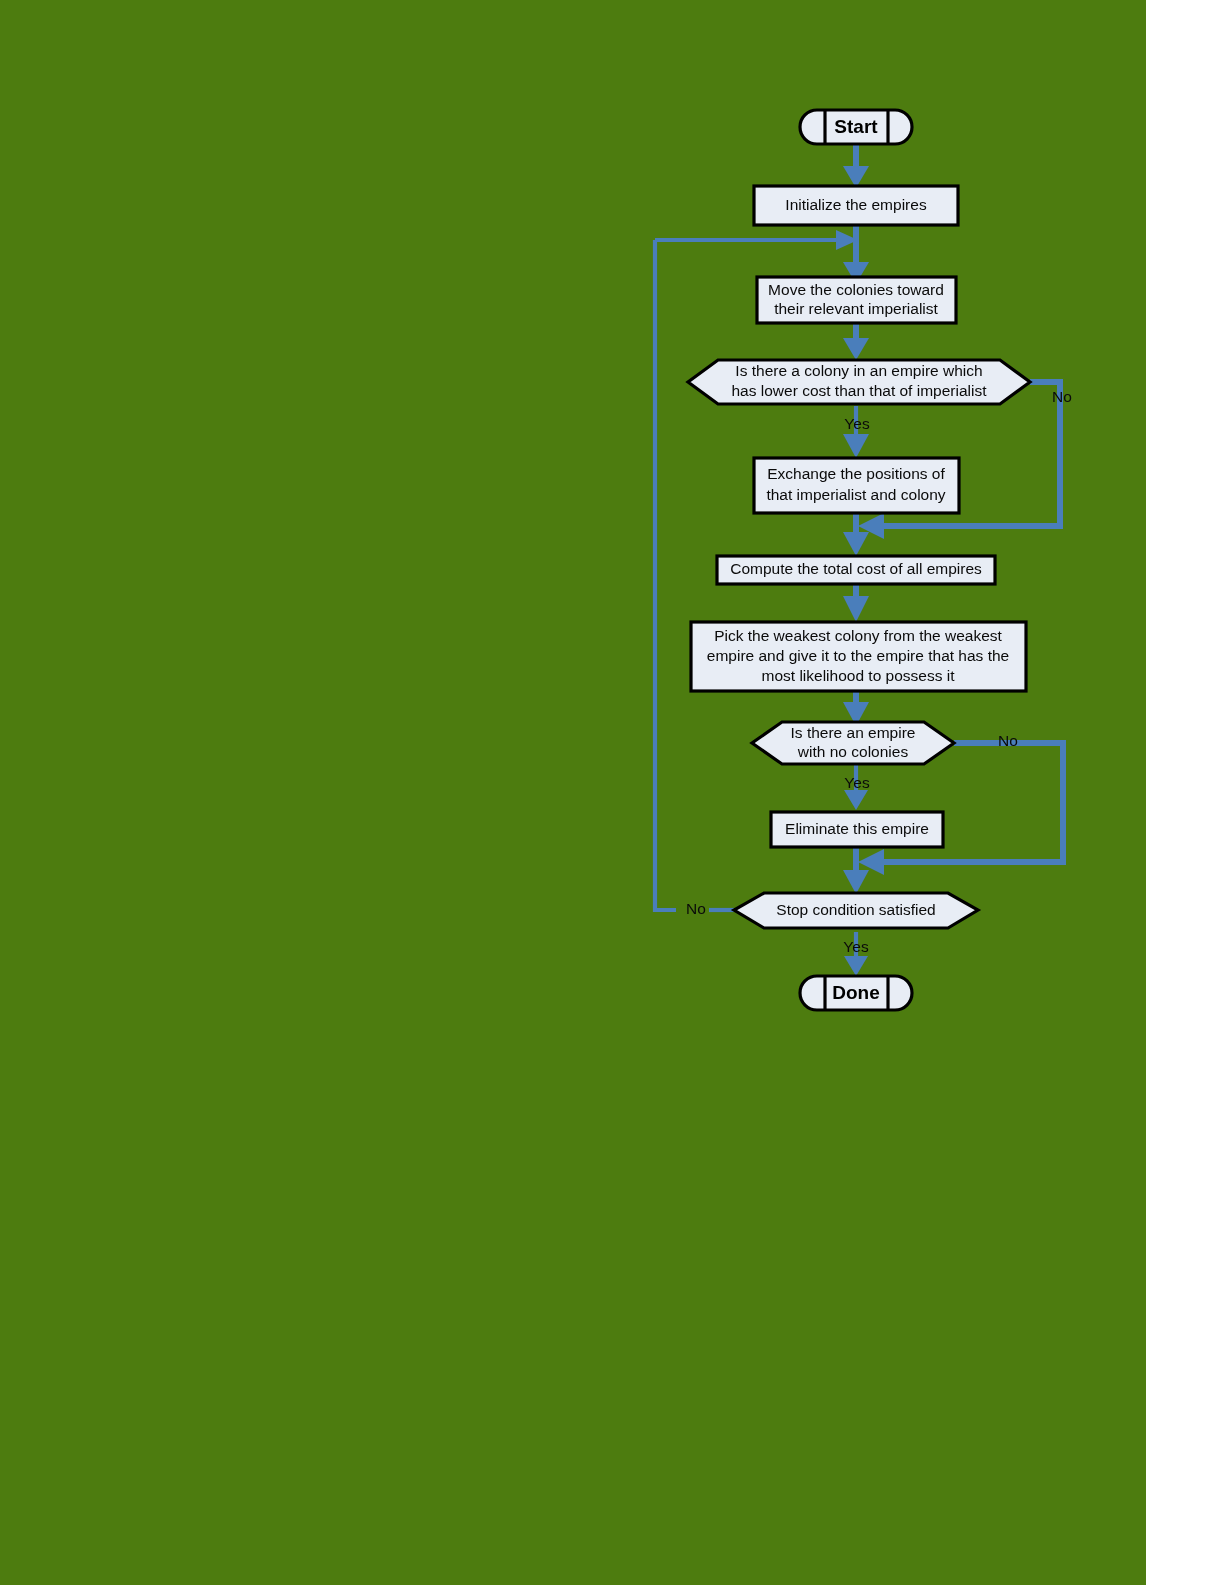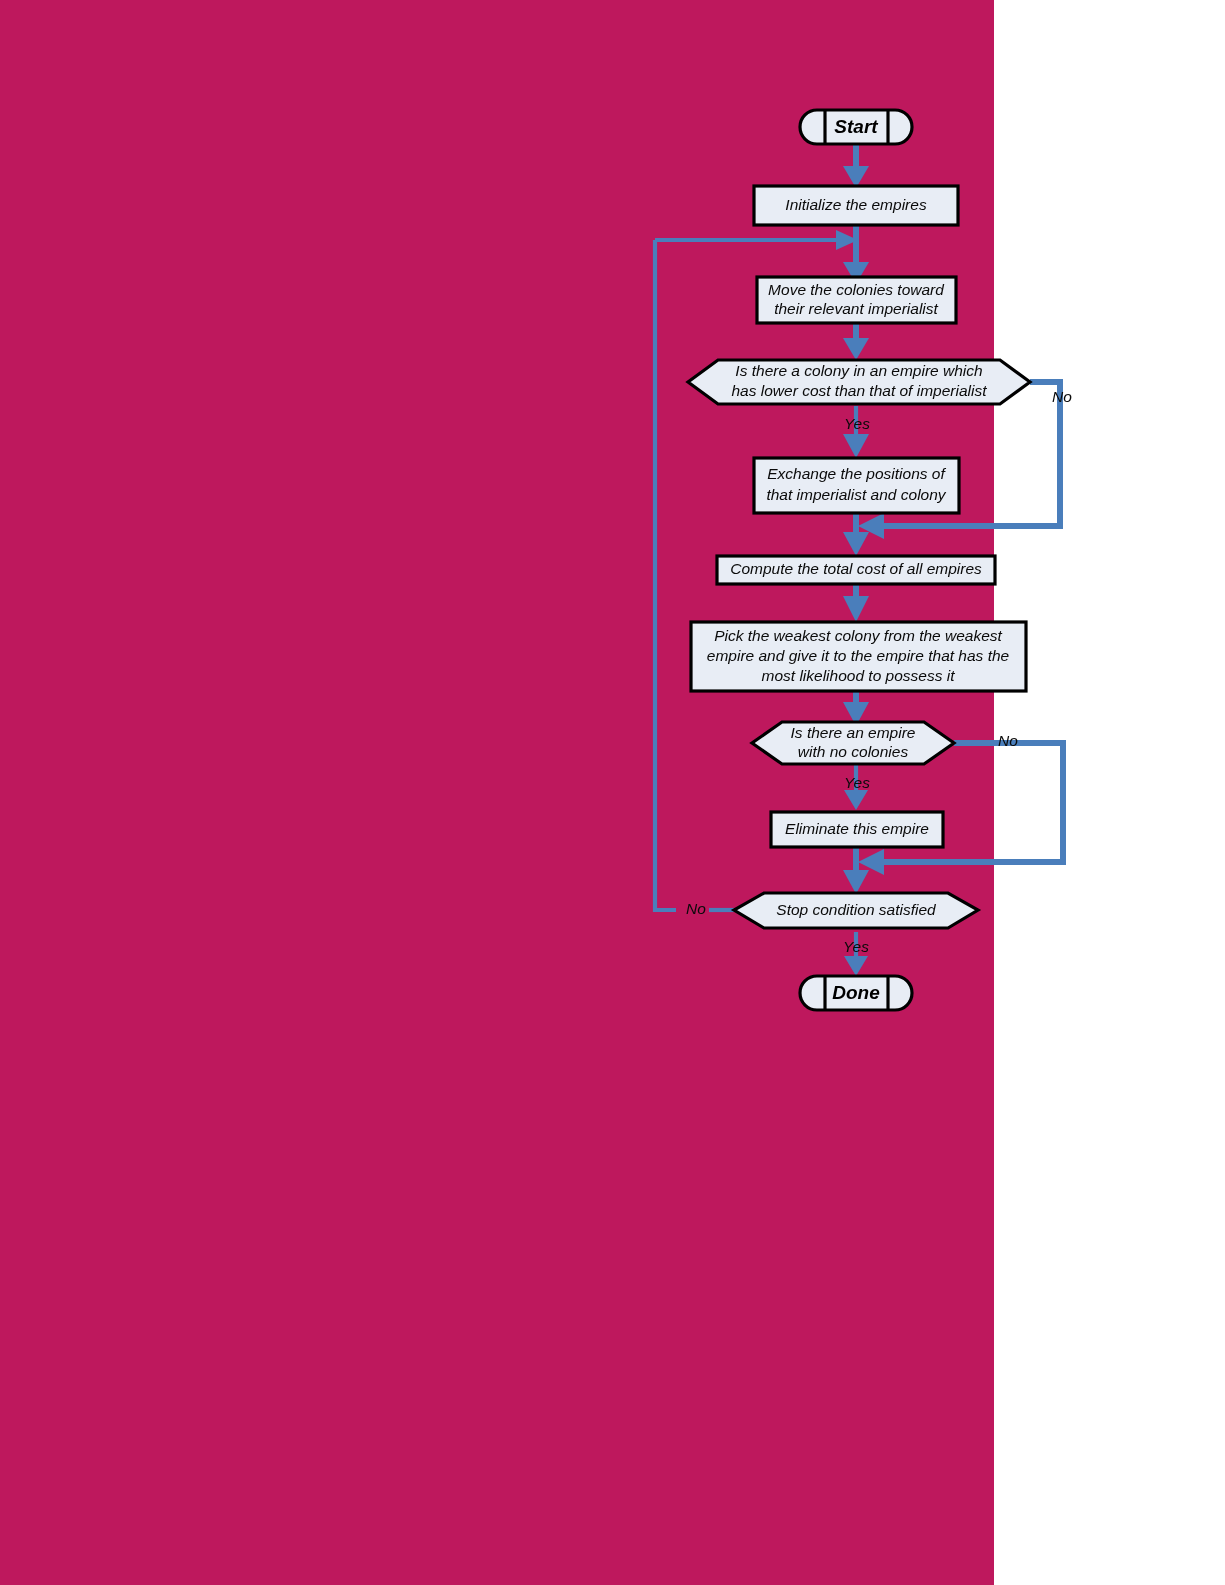--- a/index.html
+++ b/index.html
@@ -8,24 +8,23 @@
     background: #ffffff;
   }
   body {
     width: 1225px;
     height: 1585px;
     font-family: "Liberation Sans", sans-serif;
     overflow: hidden;
   }
   #canvas {
     position: relative;
-    width: 994px;
+    width: 1146px;
     height: 1585px;
-    background: #be185d;
-    font-style: italic;
+    background: #4d7c0f;
   }
   #flow-svg {
     position: absolute;
     left: 0;
     top: 0;
     width: 1225px;
     height: 1585px;
   }
   .node-shape {
     fill: #e8edf5;

